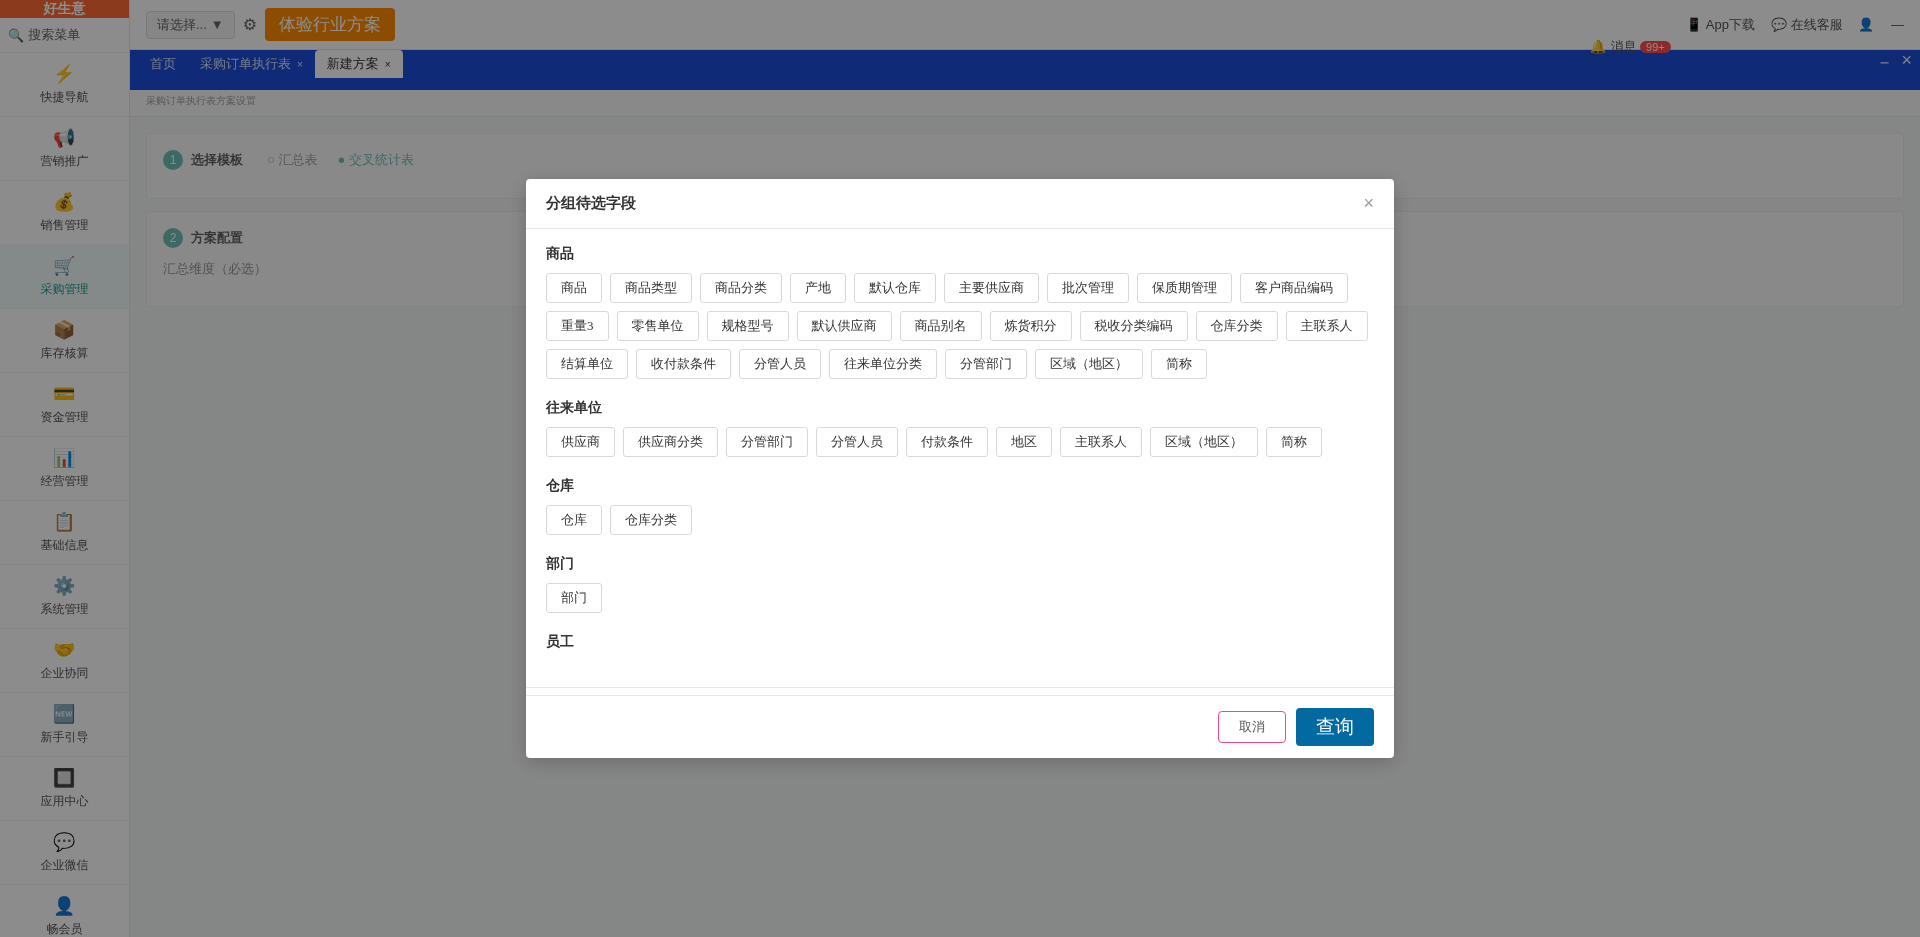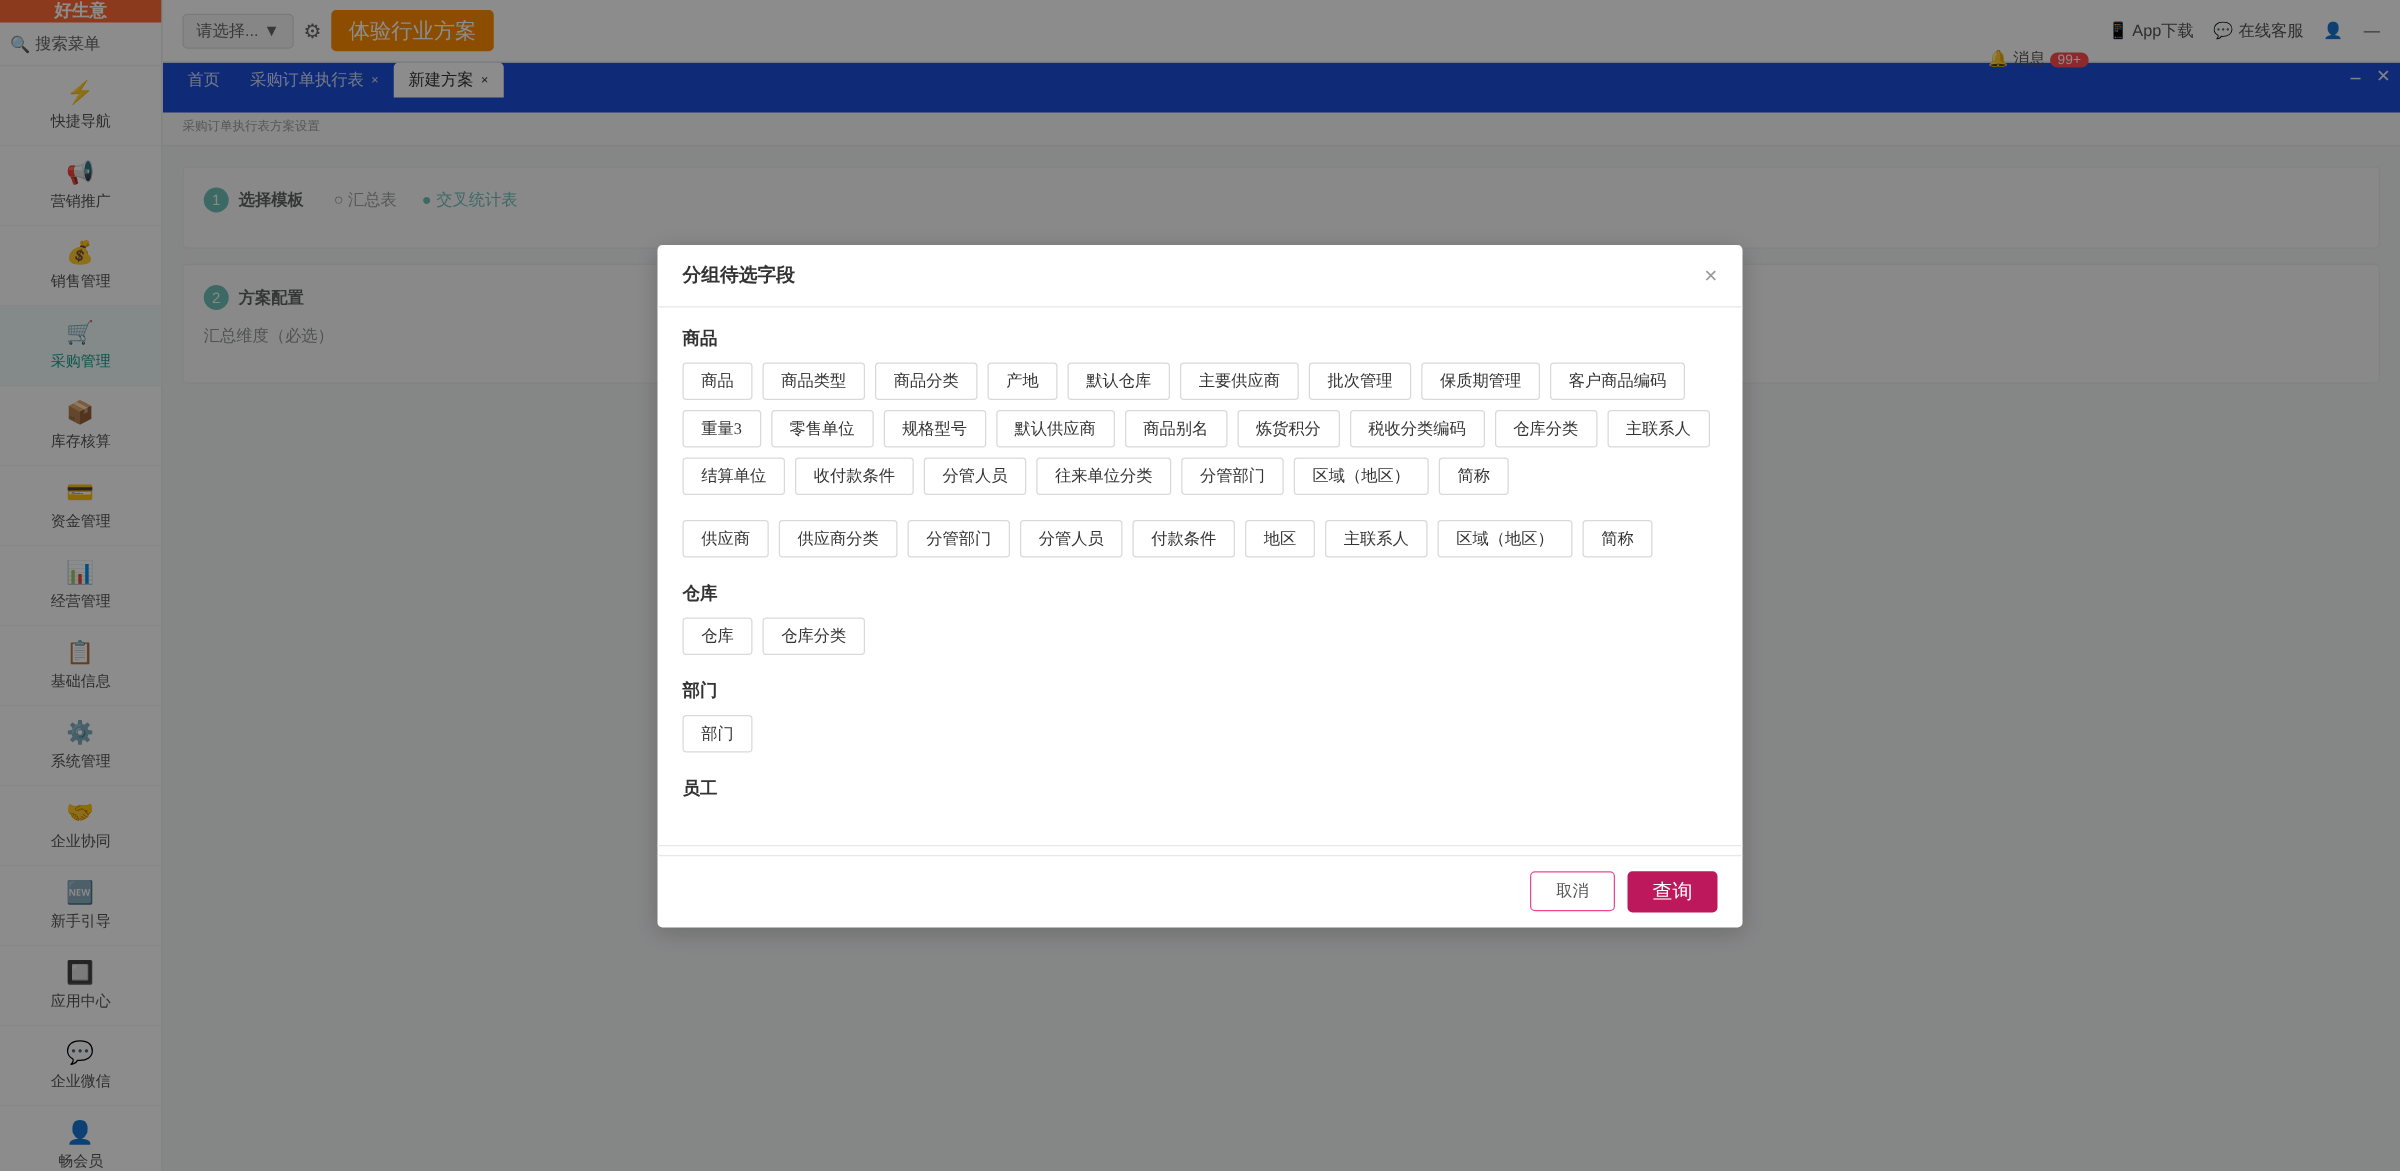--- a/index.html
+++ b/index.html
@@ -116,21 +116,21 @@
     }
     .modal-hscroll-inner { width: 800px; height: 1px; }
 
     
     .btn-cancel {
       padding: 6px 20px; border: 1px solid #ec4899; border-radius: 4px;
       background: #fff; color: #555; cursor: pointer; font-size: 13px;
     }
     .btn-confirm {
       padding: 6px 20px; border: none; border-radius: 4px;
-      background: #be185d; color: #fff; cursor: pointer; font-size: 16px;
+      background: #0369a1; color: #fff; cursor: pointer; font-size: 19px;
     }
 
     
     .bg-content { filter: blur(0px); opacity: 0.6; }
   </style>
 </head>
 <body>
 
 <div class="sidebar">
   <div class="sidebar-logo">
@@ -302,20 +302,23 @@
             <div class="field-tag">收付款条件</div>
             <div class="field-tag">分管人员</div>
             <div class="field-tag">往来单位分类</div>
             <div class="field-tag">分管部门</div>
             <div class="field-tag">区域（地区）</div>
             <div class="field-tag">简称</div>
           </div>
       </div>
 
       <div class="field-section">
+        <div class="field-section-title">
+          <span>往来单位</span>
+        </div>
         <div class="field-tags" id="partner-tags">
             <div class="field-tag">供应商</div>
             <div class="field-tag">供应商分类</div>
             <div class="field-tag">分管部门</div>
             <div class="field-tag">分管人员</div>
             <div class="field-tag">付款条件</div>
             <div class="field-tag">地区</div>
             <div class="field-tag">主联系人</div>
             <div class="field-tag">区域（地区）</div>
             <div class="field-tag">简称</div>

